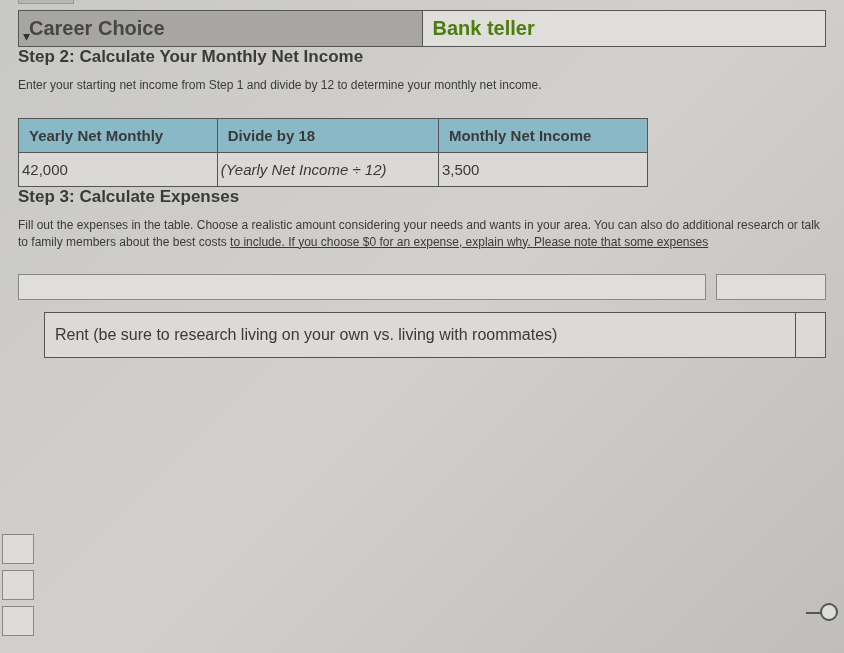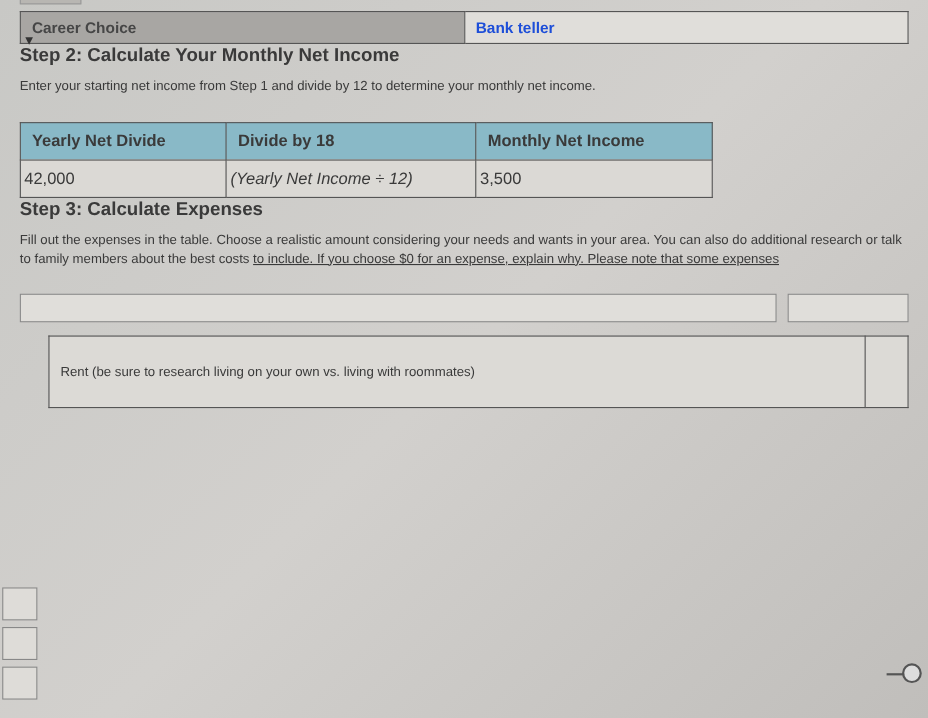--- a/index.html
+++ b/index.html
@@ -14,32 +14,32 @@
       position: relative;
     }
     table {
       border-collapse: collapse;
       width: 100%;
     }
     td, th {
       border: 1.5px solid #555;
       padding: 6px 10px;
       text-align: left;
-      font-size: 14px;
+      font-size: 20px;
     }
     .career-table th {
       background: #a8a6a3;
       font-weight: bold;
       color: #464646;
       width: 50%;
     }
     .career-table td {
       background: #e0deda;
       font-weight: bold;
-      color: #1d4ed8;
+      color: #4d7c0f;
     }
     .step-title {
       font-weight: bold;
       font-size: 17px;
       margin-bottom: 10px;
       color: #3a3a3a;
     }
     .instruction {
       font-size: 12px;
       line-height: 1.4;
@@ -101,22 +101,22 @@
     }
     .expense-table th {
       background: #e0b9c2;
       font-weight: bold;
       font-size: 15px;
       padding: 7px 10px;
     }
     .expense-table th.needs { width: 79%; }
     .expense-table td {
       background: #dcdad6;
-      font-size: 12px;
-      padding: 25px 10px;
+      font-size: 16px;
+      padding: 13px 10px;
     }
     .slider {
       position: absolute;
       right: 6px;
       top: 603px;
       width: 18px;
       height: 18px;
       border: 2px solid #555;
       border-radius: 50%;
       background: #ddd;
@@ -161,21 +161,21 @@
 </tbody>
   </table>
 <span class="cursor">▾</span>
 
 <div class="step-title">Step 2: Calculate Your Monthly Net Income</div>
 <div class="instruction">Enter your starting net income from Step 1 and divide by 12 to determine your monthly net income.</div>
 
 <table class="income-table">
   <tbody>
       <tr>
-    <th>Yearly Net Divide</th>
+    <th>Yearly Net Monthly</th>
     <th>Divide by 18</th>
     <th>Monthly Net Income</th>
   </tr>
   <tr>
     <td>42,000</td>
     <td class="italic">(Yearly Net Income ÷ 12)</td>
     <td>3,500</td>
   </tr>
 </tbody>
   </table>

